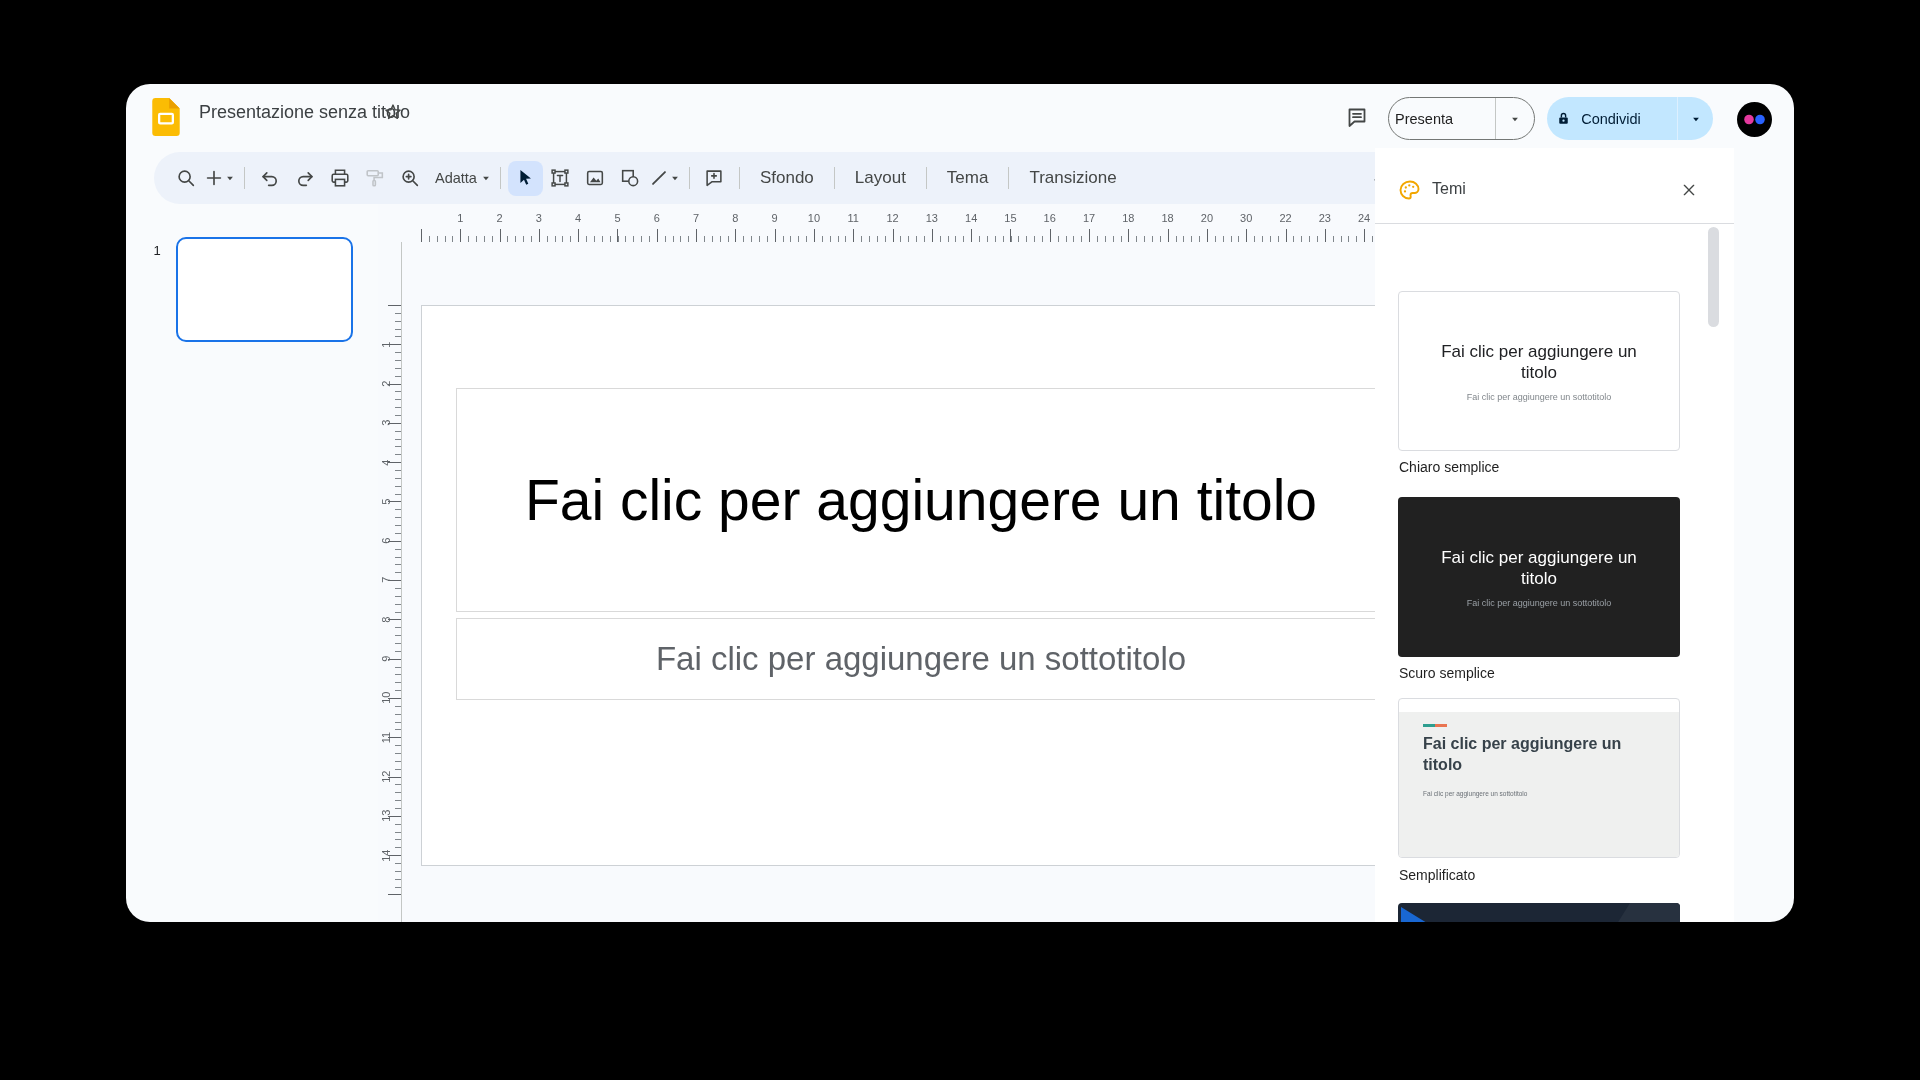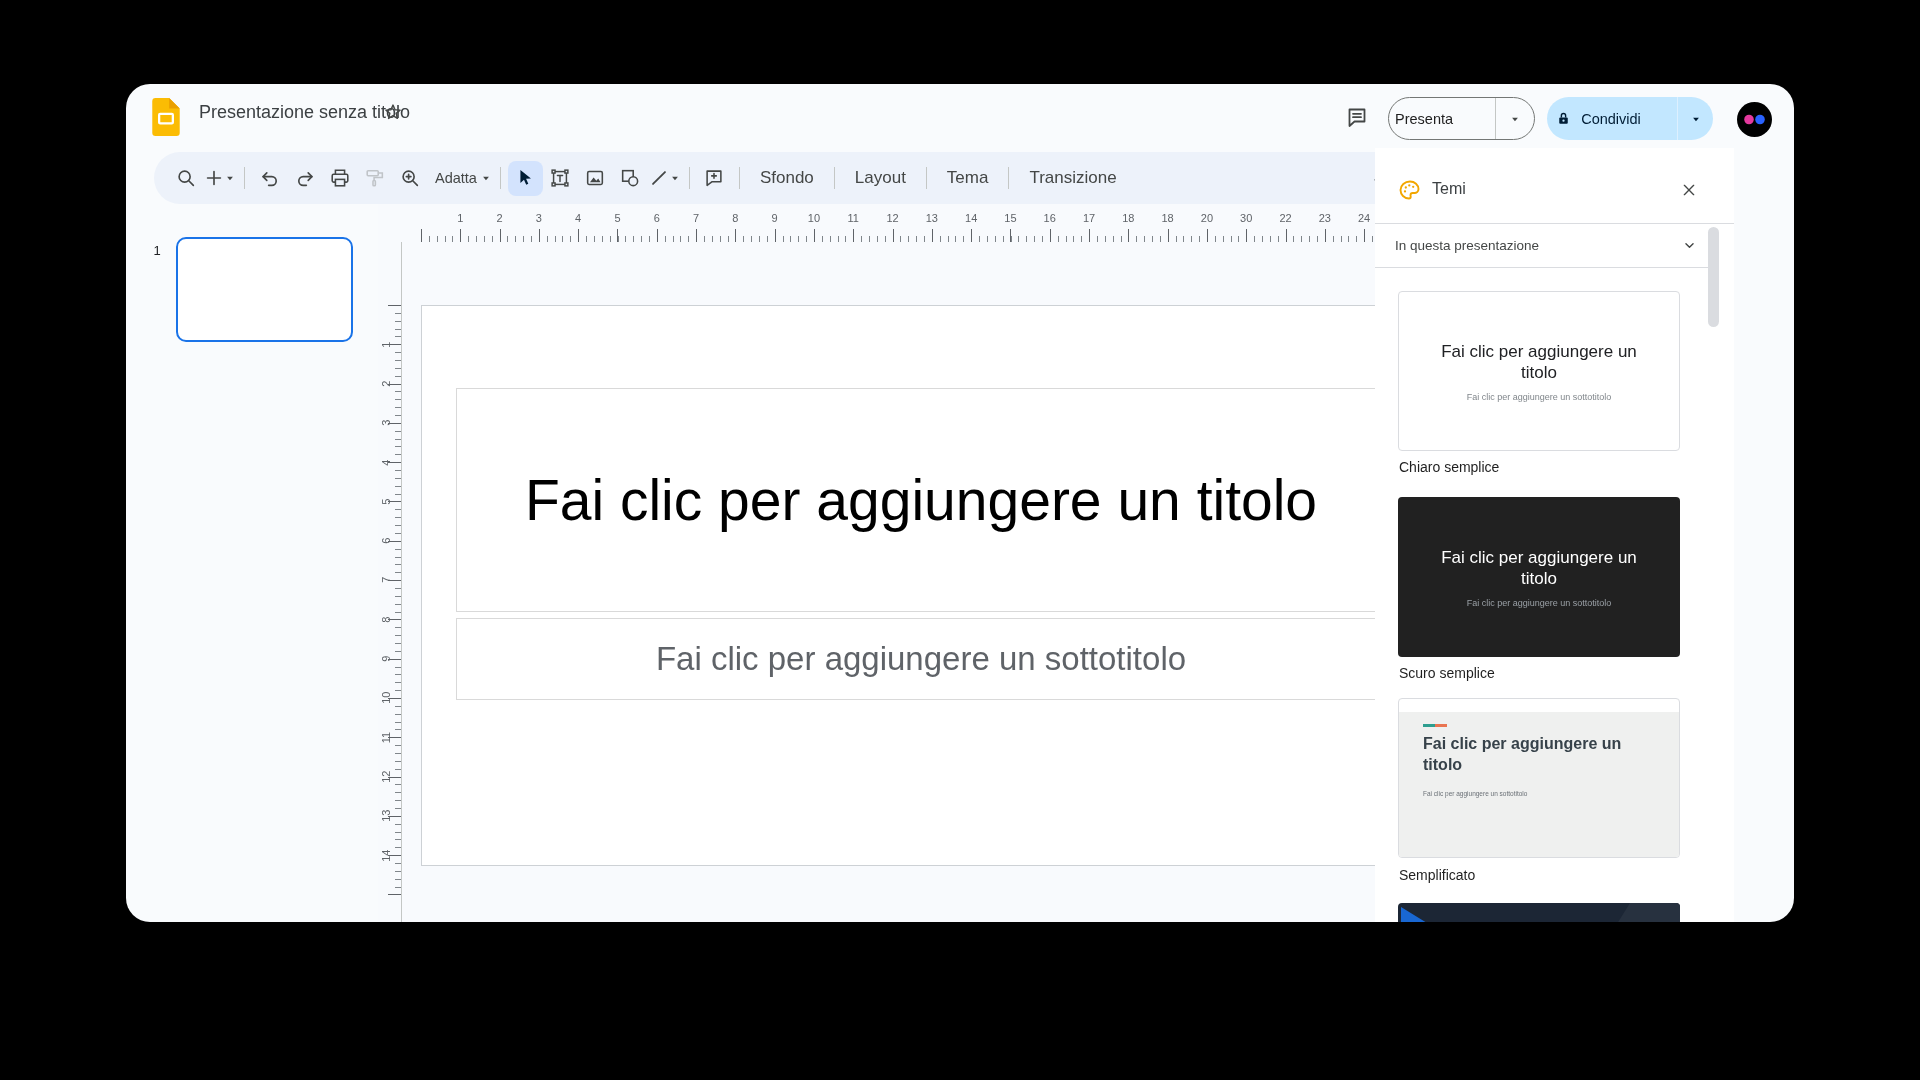--- a/index.html
+++ b/index.html
@@ -365,26 +365,20 @@
       </svg>
     </div>
     <div class="panel-title">Temi</div>
     <div class="panel-close">
       <svg width="16" height="16" viewBox="0 0 24 24" stroke="#444746" stroke-width="2" stroke-linecap="round">
         <path d="M5 5l14 14M19 5L5 19"></path>
       </svg>
     </div>
     <div class="panel-div1"></div>
 
-    <div class="panel-section">
-      <span class="panel-section-label">In questa presentazione</span>
-      <svg width="17" height="17" viewBox="0 0 24 24" fill="none" stroke="#444746" stroke-width="2" stroke-linecap="round" stroke-linejoin="round">
-        <path d="M7 9.5l5 5 5-5"></path>
-      </svg>
-    </div>
 
     <div class="card card-light">
       <div class="cl-title">Fai clic per aggiungere un titolo</div>
       <div class="cl-sub">Fai clic per aggiungere un sottotitolo</div>
     </div>
     <div class="card-label label-1">Chiaro semplice</div>
 
     <div class="card card-dark">
       <div class="cl-title">Fai clic per aggiungere un titolo</div>
       <div class="cl-sub">Fai clic per aggiungere un sottotitolo</div>

